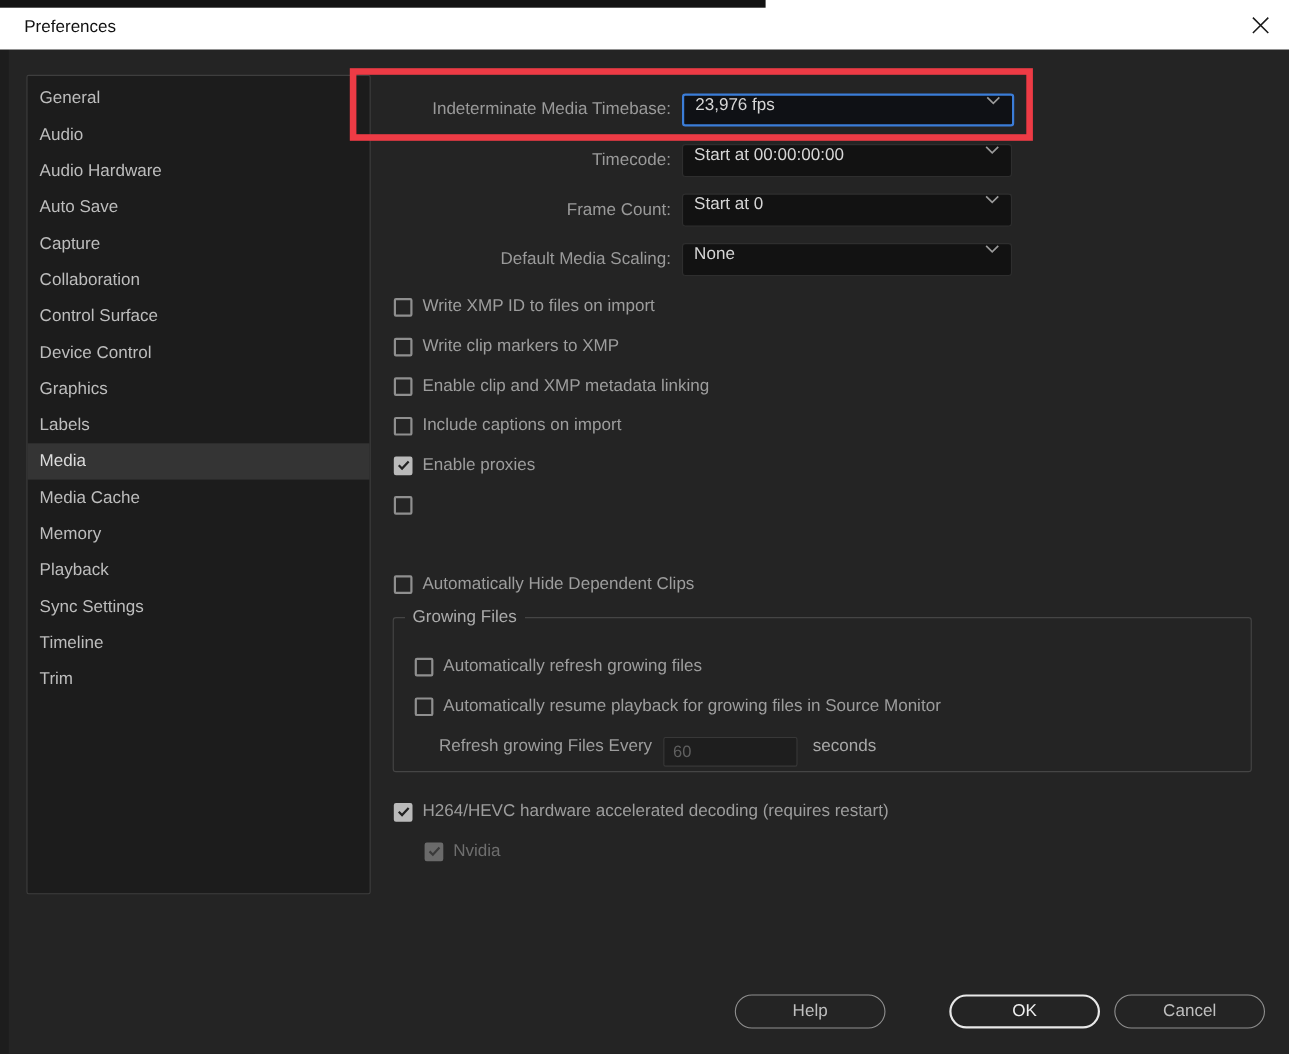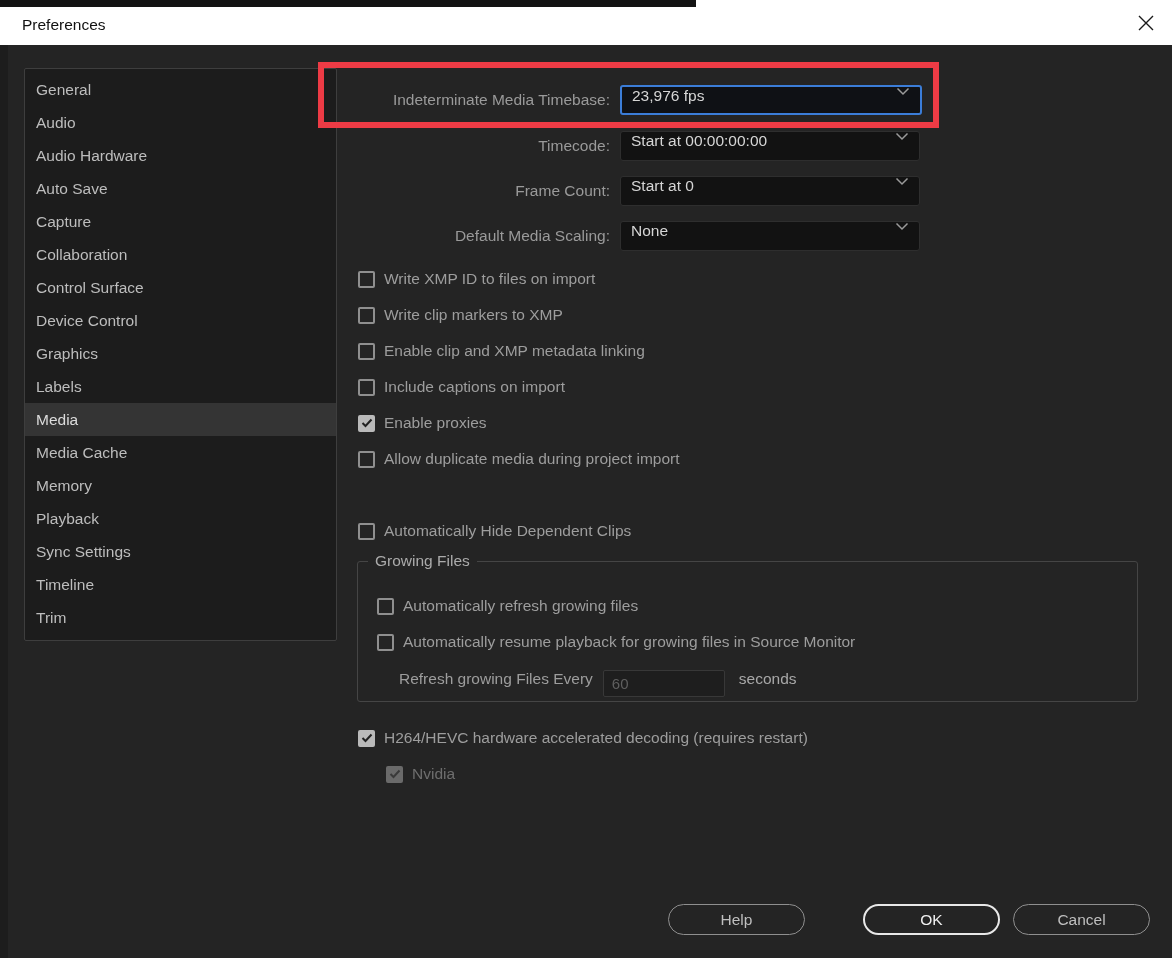--- a/index.html
+++ b/index.html
@@ -26,21 +26,21 @@
   .close-btn {
     position: absolute; right: 6px; top: 3px; width: 40px; height: 40px;
     display: flex; align-items: center; justify-content: center;
     background: transparent; border: none; cursor: pointer;
   }
   
   .dialog { position: absolute; top: 45px; left: 0; width: 1172px; height: 913px; background: #242424; }
   .left-strip { position: absolute; top: 0; left: 0; width: 8px; height: 913px; background: #1d1d1d; }
   
   .sidebar {
-    position: absolute; left: 24px; top: 23px; width: 313px; height: 573px;
+    position: absolute; left: 24px; top: 23px; width: 313px; height: 745px;
     background: #1c1c1c; border: 1px solid #3e3e3e; border-radius: 2px;
     padding-top: 4px;
   }
   .side-item {
     height: 33px; line-height: 33px; padding-left: 11px;
     color: #bdbdbd; font-size: 15.5px; cursor: pointer;
     white-space: nowrap;
   }
   .side-item.selected { background: #343434; color: #dcdcdc; }
   
@@ -204,21 +204,20 @@
       <span style="display:flex;">
           <svg width="12" height="10" viewBox="0 0 12 10">
             <path d="M1.5 5 L4.5 8 L10.5 1.5" stroke="#222222" stroke-width="2" fill="none"></path>
           </svg>
         </span>
     </span>
     <span class="cb-label">Enable proxies</span>
   </div>
   <div class="check-row" style="top:401px;">
     <span class="box"></span>
-    <span class="cb-label">Allow duplicate media during project import</span>
   </div>
   <div class="check-row" style="top:473px;">
     <span class="box"></span>
     <span class="cb-label">Automatically Hide Dependent Clips</span>
   </div>
 
   <fieldset class="group-box">
     <legend>Growing Files</legend>
     <div class="gf-row" style="top:23px;">
       <span class="box" style="width:17px;height:17px;border:2px solid #8f8f8f;border-radius:2px;margin-right:9px;display:flex;"></span>

